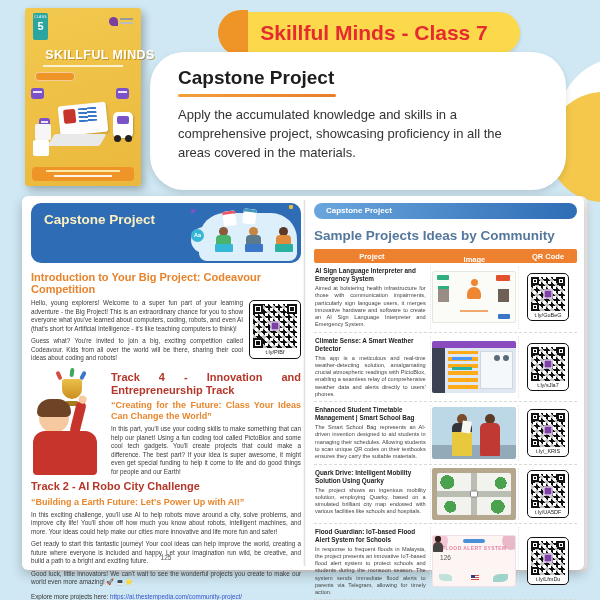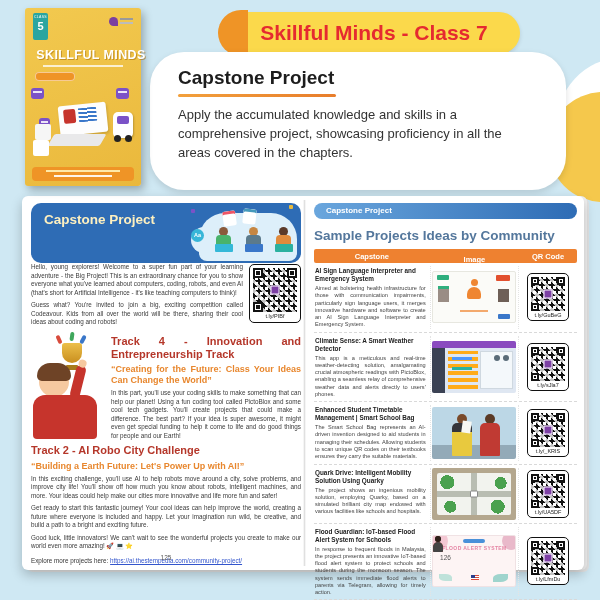--- a/index.html
+++ b/index.html
@@ -18,21 +18,21 @@
   .book-cover { position:absolute; left:25px; top:8px; width:116px; height:178px;
     background:linear-gradient(160deg,#f2c94f,#eab83c); border-radius:3px;
     box-shadow:3px 4px 8px rgba(0,0,0,.28); z-index:3; }
   .cover-class { position:absolute; left:8px; top:5px; width:15px; height:27px; background:#2aa5a0;
     border-radius:2px; color:#fff; text-align:center; }
   .cover-class .cl { font-size:3.5px; display:block; margin-top:2px; letter-spacing:.3px; }
   .cover-class .cn { font-size:11px; font-weight:bold; display:block; line-height:1.4; }
   .cover-logo { position:absolute; right:8px; top:7px; width:24px; height:13px; }
   .cover-logo::before { content:""; position:absolute; left:0; top:2px; width:9px; height:9px; background:#7b3fa0; border-radius:50% 50% 0 50%; }
   .cover-logo::after { content:""; position:absolute; left:11px; top:3px; width:13px; height:2px; background:#9a9a9a; box-shadow:0 4px 0 #bcbcbc; }
-  .cover-title { position:absolute; left:8px; top:40px; width:100%; text-align:center; color:#fff;
+  .cover-title { position:absolute; left:17px; top:40px; width:100%; text-align:center; color:#fff;
     font-weight:bold; font-size:12.5px; letter-spacing:.4px; text-shadow:1px 1px 0 rgba(160,105,10,.55); }
   .cover-subline { position:absolute; left:18px; top:57px; width:80px; height:2px; background:rgba(255,255,255,.75); }
   .cover-badges { position:absolute; left:10px; top:64px; width:40px; height:9px; background:#ef9426; border-radius:4px;
     box-shadow:inset 0 0 0 1px rgba(255,255,255,.5); }
   .cover-illu { position:absolute; left:6px; top:80px; width:104px; height:68px; }
   .laptop { position:absolute; left:28px; top:16px; width:48px; height:30px; background:#fdfdfd; border-radius:3px;
     transform:rotate(-6deg); box-shadow:1px 2px 3px rgba(0,0,0,.15); }
   .laptop::before { content:""; position:absolute; left:5px; top:4px; width:12px; height:14px; background:#c6342c; border-radius:2px; }
   .laptop::after { content:""; position:absolute; left:20px; top:4px; width:18px; height:14px;
     background:repeating-linear-gradient(0deg,#3a77c9 0 2px,#fff 2px 4px); }
@@ -244,21 +244,21 @@
 </div>
 
 <div class="top-banner">
   <div class="banner-swoosh"></div>
   <div class="banner-title">Skillful Minds - Class 7</div>
 </div>
 
 <div class="capstone-card">
   <div class="card-title">Capstone Project</div>
   <div class="card-underline"></div>
-  <div class="card-desc">Apply the accumulated knowledge and skills in a comprehensive project, showcasing proficiency in all the areas covered in the chapters.</div>
+  <div class="card-desc">Apply the accumulated knowledge and skills in a comprehensive project, showcasing proficiency in all the areas covered in the materials.</div>
 </div>
 
 <div class="spread">
   <div class="gutter"></div>
 
   <div class="page-left">
     <div class="lp-header">
       <div class="lp-title">Capstone Project</div>
       <div class="kids">
         <span class="conf c1"></span>
@@ -281,20 +281,21 @@
           <div class="kid k3">
               <span class="head"></span>
               <span class="body"></span>
               <span class="lap"></span>
             </div>
         </div>
         <div class="aa-bubble">Aa</div>
       </div>
     </div>
 
+    <div class="intro-heading">Introduction to Your Big Project: Codeavour Competition</div>
 
     <div class="lp-body clearfix">
       <div class="qr intro-qr">
         <div class="qrp">
           <span class="fd tl"></span>
             <span class="fd tr"></span>
             <span class="fd bl"></span>
             <span class="qc"></span>
         </div>
         <div class="qr-label">t.ly/PIBf</div>
@@ -331,21 +332,21 @@
     </div>
 
     <div class="page-num">125</div>
   </div>
 
   <div class="page-right">
     <div class="rp-badge">Capstone Project</div>
     <div class="rp-heading">Sample Projects Ideas by Community</div>
 
     <div class="thead">
-      <span>Capstone</span>
+      <span>Project</span>
       <span>Image</span>
       <span>QR Code</span>
     </div>
 
     <div class="trow">
       <div class="cell-p">
         <div class="proj-title">AI Sign Language Interpreter and Emergency System</div>
         <div class="proj-desc">Aimed at bolstering health infrastructure for those with communication impairments, particularly sign language users, it merges innovative hardware and software to create an AI Sign Language Interpreter and Emergency System.</div>
       </div>
       <div class="cell-i">

